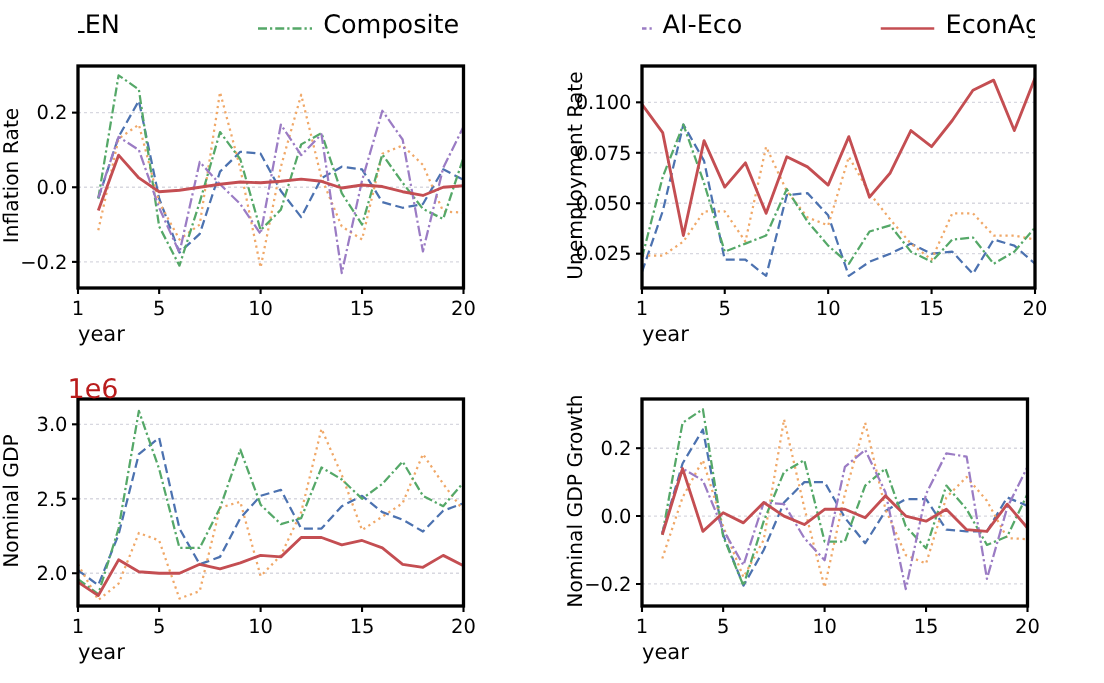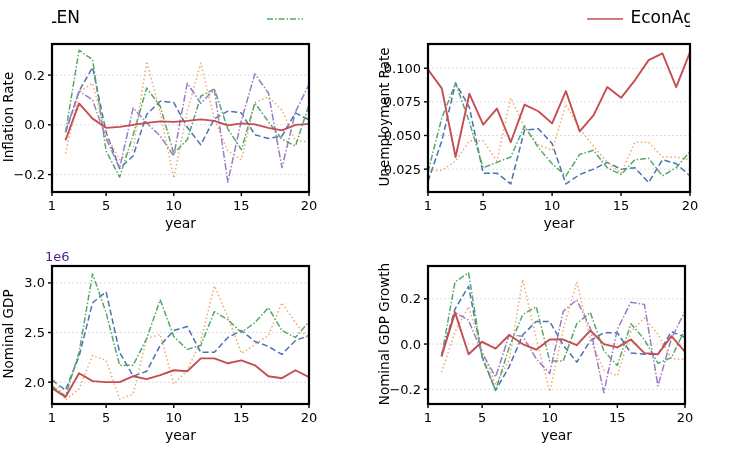--- a/index.html
+++ b/index.html
@@ -50,27 +50,27 @@
     font-size: 13.5px;
     color: #000;
     transform-origin: center center;
     white-space: nowrap;
     text-align: center;
   }
   .xlabel {
     position: absolute;
     font-size: 14px;
     color: #000;
-    text-align: center;
+    text-align: left;
     white-space: nowrap;
   }
   .offset-text {
     position: absolute;
-    font-size: 13px;
-    color: #4c1d95;
+    font-size: 18px;
+    color: #b91c1c;
     white-space: nowrap;
   }
   text.tick {
     font-family: "DejaVu Sans", sans-serif;
     font-size: 13px;
     fill: #000000;
   }
 </style>
 </head>
 <body>
@@ -86,20 +86,28 @@
         </span>
         <span class="legend-label">LEN</span>
       </div>
       <div class="legend-entry">
         <span class="legend-swatch">
           <svg width="36" height="6">
             <line x1="0" y1="3" x2="36" y2="3" stroke="#55a868" stroke-width="1.7" stroke-dasharray="6,2,1.5,2"></line>
           </svg>
         </span>
         <span class="legend-label">Composite</span>
+      </div>
+      <div class="legend-entry">
+        <span class="legend-swatch">
+          <svg width="36" height="6">
+            <line x1="0" y1="3" x2="36" y2="3" stroke="#9b7cc4" stroke-width="1.7" stroke-dasharray="7,2,1.5,2"></line>
+          </svg>
+        </span>
+        <span class="legend-label">AI-Eco</span>
       </div>
       <div class="legend-entry">
         <span class="legend-swatch">
           <svg width="36" height="6">
             <line x1="0" y1="3" x2="36" y2="3" stroke="#c44e52" stroke-width="1.7"></line>
           </svg>
         </span>
         <span class="legend-label">EconAgent</span>
       </div>
     </div>

